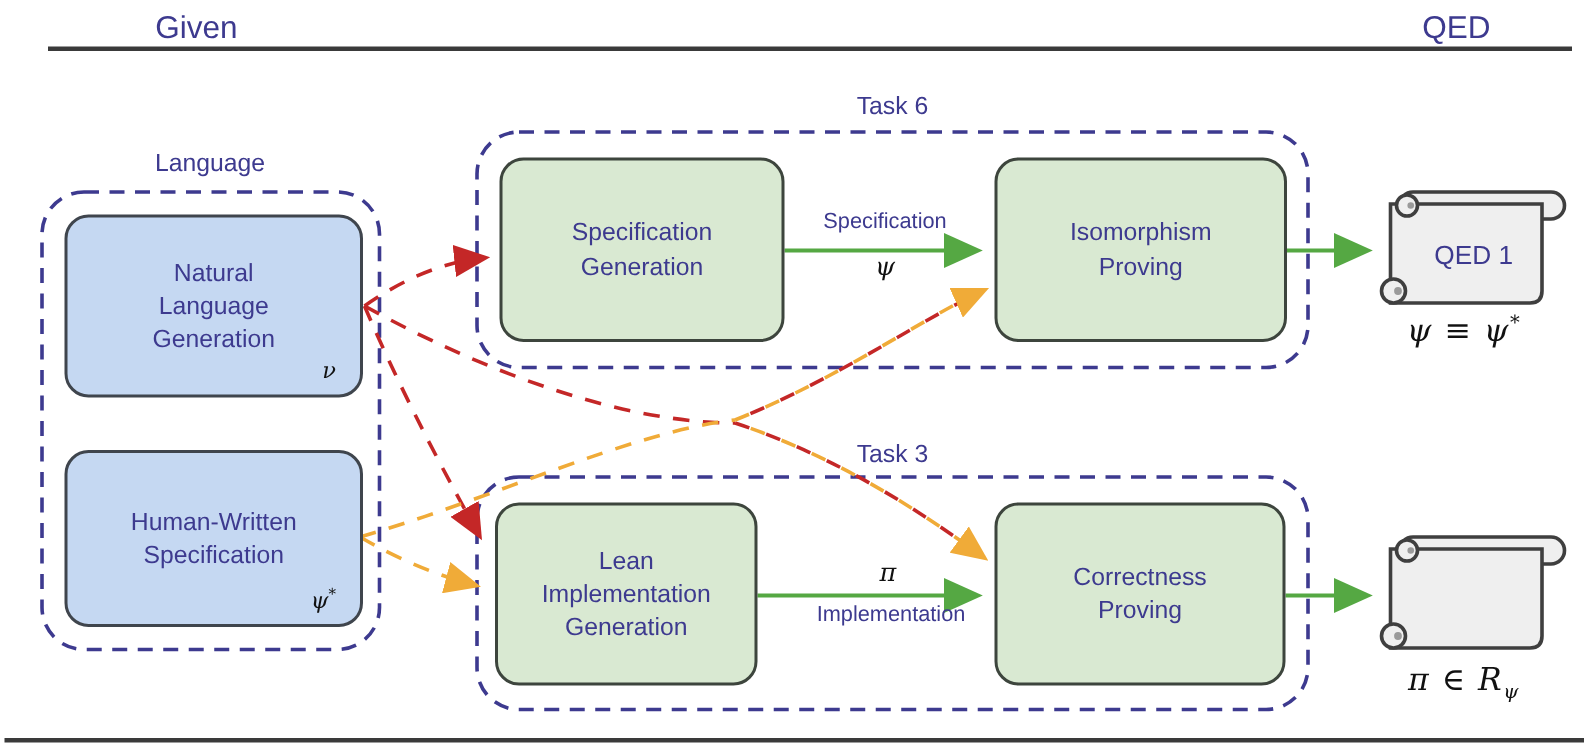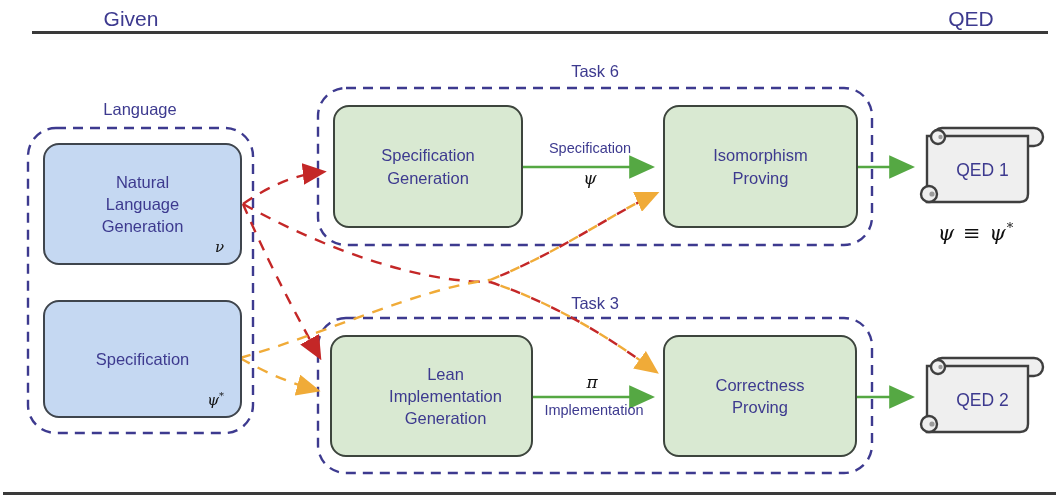--- a/index.html
+++ b/index.html
@@ -25,21 +25,21 @@
   .node .sym{
     position:absolute;right:16px;bottom:6px;color:#111;
     font-family:"DejaVu Serif", serif;font-style:italic;font-size:15px;
   }
   .alabel{color:var(--indigo);font-size:14.5px;text-align:center;}
   .asym{color:#111;font-family:"DejaVu Serif", serif;font-style:italic;
     font-size:17px;text-align:center;}
   .qedtext{color:var(--indigo);font-size:17.5px;text-align:center;}
   .equation{
     color:#111;font-family:"DejaVu Serif", serif;font-style:italic;
-    font-size:21px;text-align:center;letter-spacing:1px;margin-top:12px;
+    font-size:21px;text-align:center;letter-spacing:1px;
   }
   .equation sup{font-size:13px;}
   .equation sub{font-size:13px;}
   svg .dashedbox{fill:none;stroke:var(--indigo);stroke-width:2.4;stroke-dasharray:10 7;}
   svg .garrow{stroke:var(--arrow_green);stroke-width:2.6;fill:none;}
   svg .rdash{stroke:var(--arrow_red);stroke-width:2.4;fill:none;stroke-dasharray:11 9;}
   svg .odash{stroke:var(--arrow_orange);stroke-width:2.4;fill:none;stroke-dasharray:11 9;}
   svg .rdash.alt{stroke-dasharray:10 12;}
   svg .odash.alt{stroke-dasharray:10 12;}
   svg .offset{stroke-dashoffset:11;}
@@ -122,55 +122,56 @@
     <div>
       <span style="display:block">Natural</span>
       <span style="display:block">Language</span>
       <span style="display:block">Generation</span>
     </div>
     <span class="sym"><span>ν</span><sup style="font-size:10px"></sup></span>
   </div>
 
   <div class="abs node blue" style="left:43px;top:300px;width:195px;height:114px;">
     <div>
+      <span style="display:block">Human-Written</span>
       <span style="display:block">Specification</span>
     </div>
     <span class="sym"><span>ψ</span><sup style="font-size:10px">*</sup></span>
   </div>
 
   <div class="abs node green" style="left:333px;top:105px;width:186px;height:119px;">
     <div>
       <span style="display:block">Specification</span>
       <span style="display:block">Generation</span>
     </div>
   </div>
   <div class="abs node green" style="left:663px;top:105px;width:191px;height:119px;align-items:center;">
     <div>
       <span style="display:block">Isomorphism</span>
       <span style="display:block">Proving</span>
     </div>
   </div>
 
-  <div class="abs node green" style="left:330px;top:335px;width:171px;height:118px;padding-left:28px;">
+  <div class="abs node green" style="left:330px;top:335px;width:171px;height:118px;">
     <div>
       <span style="display:block">Lean</span>
       <span style="display:block">Implementation</span>
       <span style="display:block">Generation</span>
     </div>
   </div>
   <div class="abs node green" style="left:663px;top:335px;width:190px;height:118px;">
     <div>
       <span style="display:block">Correctness</span>
       <span style="display:block">Proving</span>
     </div>
   </div>
 
   <div class="abs alabel" style="left:520px;top:140px;width:140px;">Specification</div>
   <div class="abs asym" style="left:560px;top:168px;width:60px;">ψ</div>
   <div class="abs asym" style="left:562px;top:372px;width:60px;">π</div>
   <div class="abs alabel" style="left:524px;top:402px;width:140px;">Implementation</div>
 
   <div class="abs qedtext" style="left:930px;top:160px;width:105px;">QED 1</div>
-  <div class="abs qedtext" style="left:930px;top:390px;width:105px;">QED 2</div>
 
   <div class="abs equation" style="left:911px;top:208px;width:130px;"><span>ψ ≡ ψ</span><sup>*</sup></div>
+  <div class="abs equation" style="left:911px;top:441px;width:130px;"><span>π ∈ R</span><sub>ψ</sub></div>
 
 </div>
 
 </body></html>

